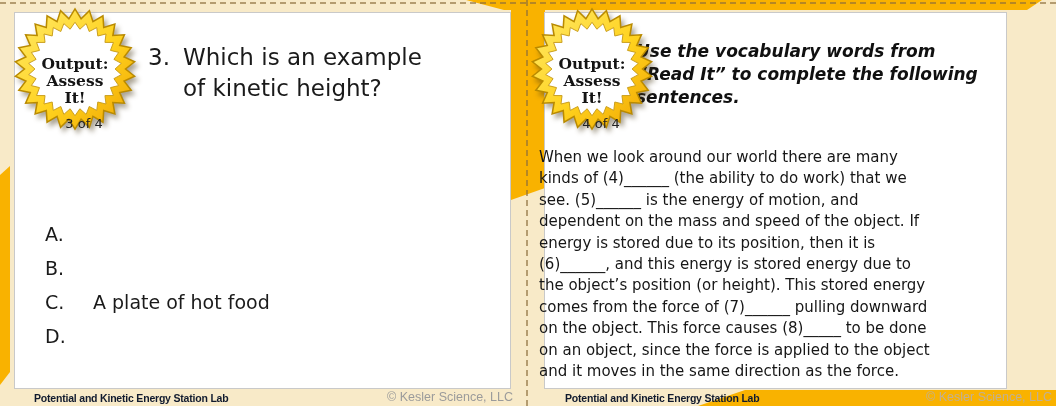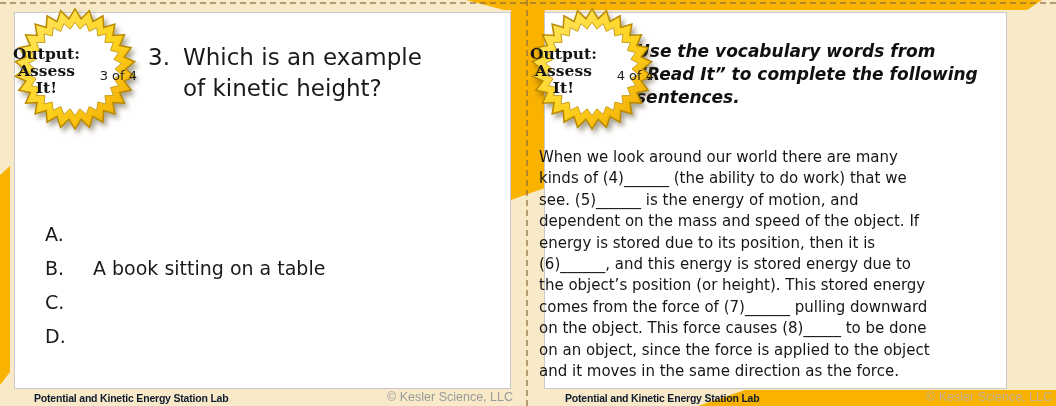--- a/index.html
+++ b/index.html
@@ -27,22 +27,22 @@
   .card{position:absolute;top:12px;height:377px;background:#FFFFFF;
     border:1px solid #C9C9C9;box-sizing:border-box;z-index:2;}
   .card-l{left:14px;width:497px;}
   .card-r{left:544px;width:463px;}
   
   .badge{position:absolute;width:124px;height:124px;z-index:7;}
   .badge-l{left:13px;top:7px;}
   .badge-r{left:530px;top:7px;}
   .badge svg{width:124px;height:124px;display:block;
     filter:drop-shadow(3px 4px 2.5px rgba(70,55,20,.45));}
-  .btext{position:absolute;inset:0;display:flex;
-    align-items:center;justify-content:space-between;text-align:center;padding-top:2px;}
+  .btext{position:absolute;inset:0;display:flex;flex-direction:column;
+    align-items:center;justify-content:flex-end;text-align:center;padding-top:2px;}
   .btitle{font:700 15.5px/17px "DejaVu Serif",serif;color:#141414;white-space:pre-line;}
   .bcount{font:13px/15px "DejaVu Sans",sans-serif;color:#222;margin-top:10px;margin-left:18px;}
   
   .question{position:absolute;left:148px;top:42px;width:340px;display:flex;
     font:23px/31px "DejaVu Sans",sans-serif;color:#1A1A1A;z-index:3;}
   .qnum{flex:0 0 35px;}
   .qtext{white-space:pre-line;}
   .options{position:absolute;left:45px;top:221px;z-index:3;
     font:19px/26px "DejaVu Sans",sans-serif;color:#1A1A1A;}
   .opt{display:flex;height:34px;}
@@ -98,24 +98,24 @@
   <span class="qnum">3.</span>
   <span class="qtext">Which is an example
 of kinetic height?</span>
 </div>
 <div class="options">
   <div class="opt">
     <span class="opt-letter">A.</span>
   </div>
   <div class="opt">
     <span class="opt-letter">B.</span>
-    <span class="opt-text">A book sitting on a table</span>
   </div>
   <div class="opt">
     <span class="opt-letter">C.</span>
+    <span class="opt-text">A plate of hot food</span>
   </div>
   <div class="opt">
     <span class="opt-letter">D.</span>
   </div>
 </div>
 <div class="f-title ft-l">Potential and Kinetic Energy Station Lab</div>
 <div class="f-copy fc-l">© Kesler Science, LLC</div>
 
 <div class="card card-r"></div>
 <div class="badge badge-r">

